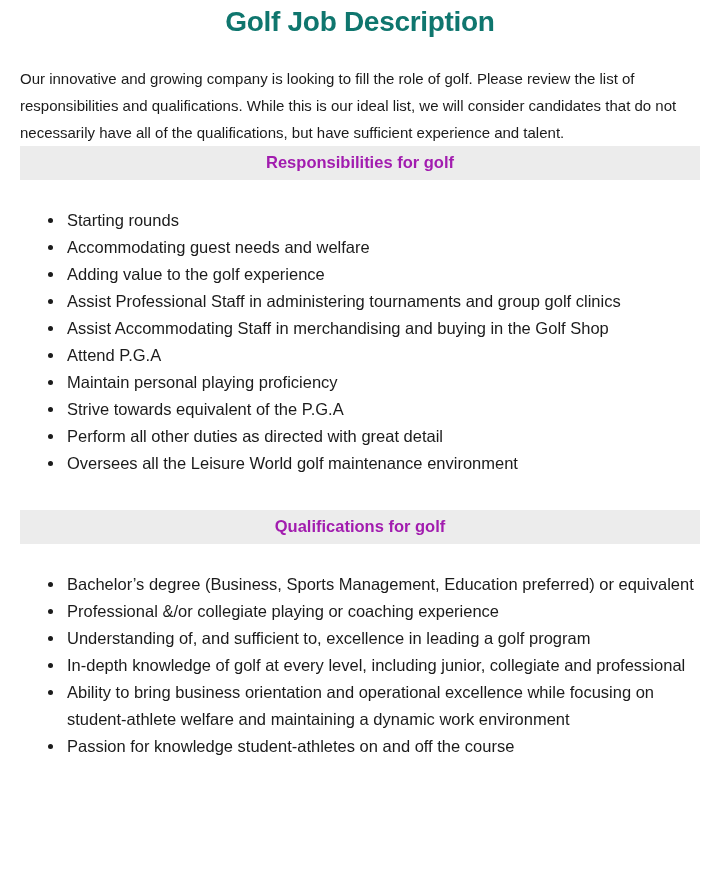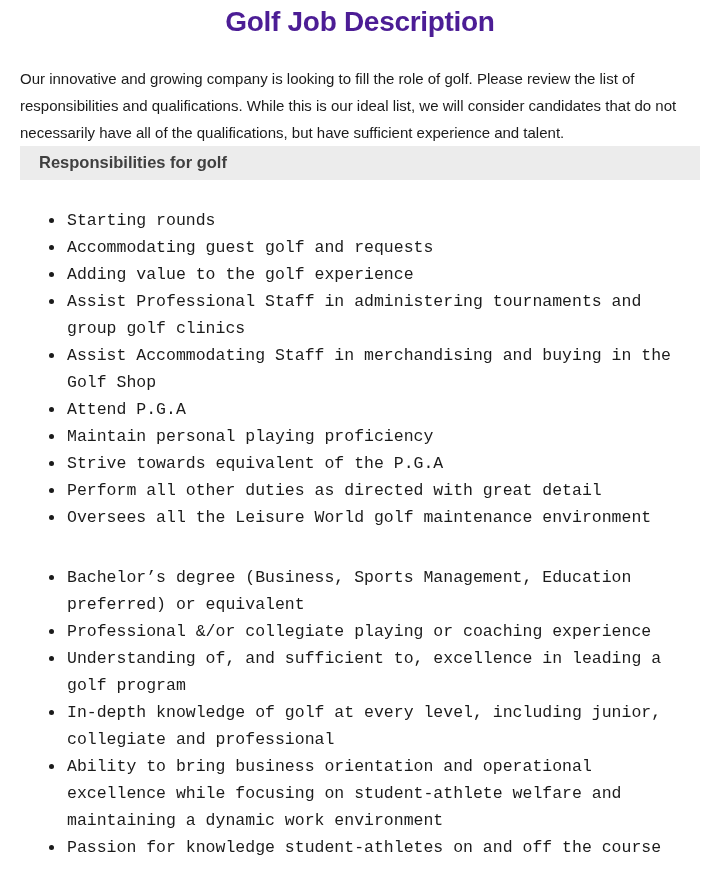--- a/index.html
+++ b/index.html
@@ -12,73 +12,74 @@
     -webkit-font-smoothing: antialiased;
   }
   .page {
     padding: 6px 20px 10px 20px;
   }
   .doc-title {
     text-align: center;
     font-size: 28px;
     font-weight: 700;
     letter-spacing: -0.3px;
-    color: #4c1d95;
+    color: #0f766e;
     margin-bottom: 27px;
   }
   .intro {
     font-size: 15px;
     line-height: 27px;
   }
   .section-header {
     background: #ececec;
     font-size: 16.5px;
     font-weight: 700;
-    color: #404040;
+    color: #a21caf;
     padding: 7px 19px 8px 19px;
     margin-bottom: 27px;
+    text-align: center;
   }
   ul.items {
     list-style: disc;
     padding-left: 45px;
     margin: 0 0 33px 0;
-    font-family: Liberation Mono, monospace;
   }
   ul.items li {
     font-size: 16.5px;
     line-height: 27px;
     padding-left: 2px;
   }
 </style>
 </head>
 <body>
 
 <div class="page">
 
   <h1 class="doc-title">Golf Job Description</h1>
 
   <p class="intro">Our innovative and growing company is looking to fill the role of golf. Please review the list of responsibilities and qualifications. While this is our ideal list, we will consider candidates that do not necessarily have all of the qualifications, but have sufficient experience and talent.</p>
 
   <section>
     <div class="section-header">Responsibilities for golf</div>
     <ul class="items">
       <li>Starting rounds</li>
-      <li>Accommodating guest golf and requests</li>
+      <li>Accommodating guest needs and welfare</li>
       <li>Adding value to the golf experience</li>
       <li>Assist Professional Staff in administering tournaments and group golf clinics</li>
       <li>Assist Accommodating Staff in merchandising and buying in the Golf Shop</li>
       <li>Attend P.G.A</li>
       <li>Maintain personal playing proficiency</li>
       <li>Strive towards equivalent of the P.G.A</li>
       <li>Perform all other duties as directed with great detail</li>
       <li>Oversees all the Leisure World golf maintenance environment</li>
     </ul>
   </section>
 
   <section>
+    <div class="section-header">Qualifications for golf</div>
     <ul class="items">
       <li>Bachelor’s degree (Business, Sports Management, Education preferred) or equivalent</li>
       <li>Professional &amp;/or collegiate playing or coaching experience</li>
       <li>Understanding of, and sufficient to, excellence in leading a golf program</li>
       <li>In-depth knowledge of golf at every level, including junior, collegiate and professional</li>
       <li>Ability to bring business orientation and operational excellence while focusing on student-athlete welfare and maintaining a dynamic work environment</li>
       <li>Passion for knowledge student-athletes on and off the course</li>
     </ul>
   </section>
 

